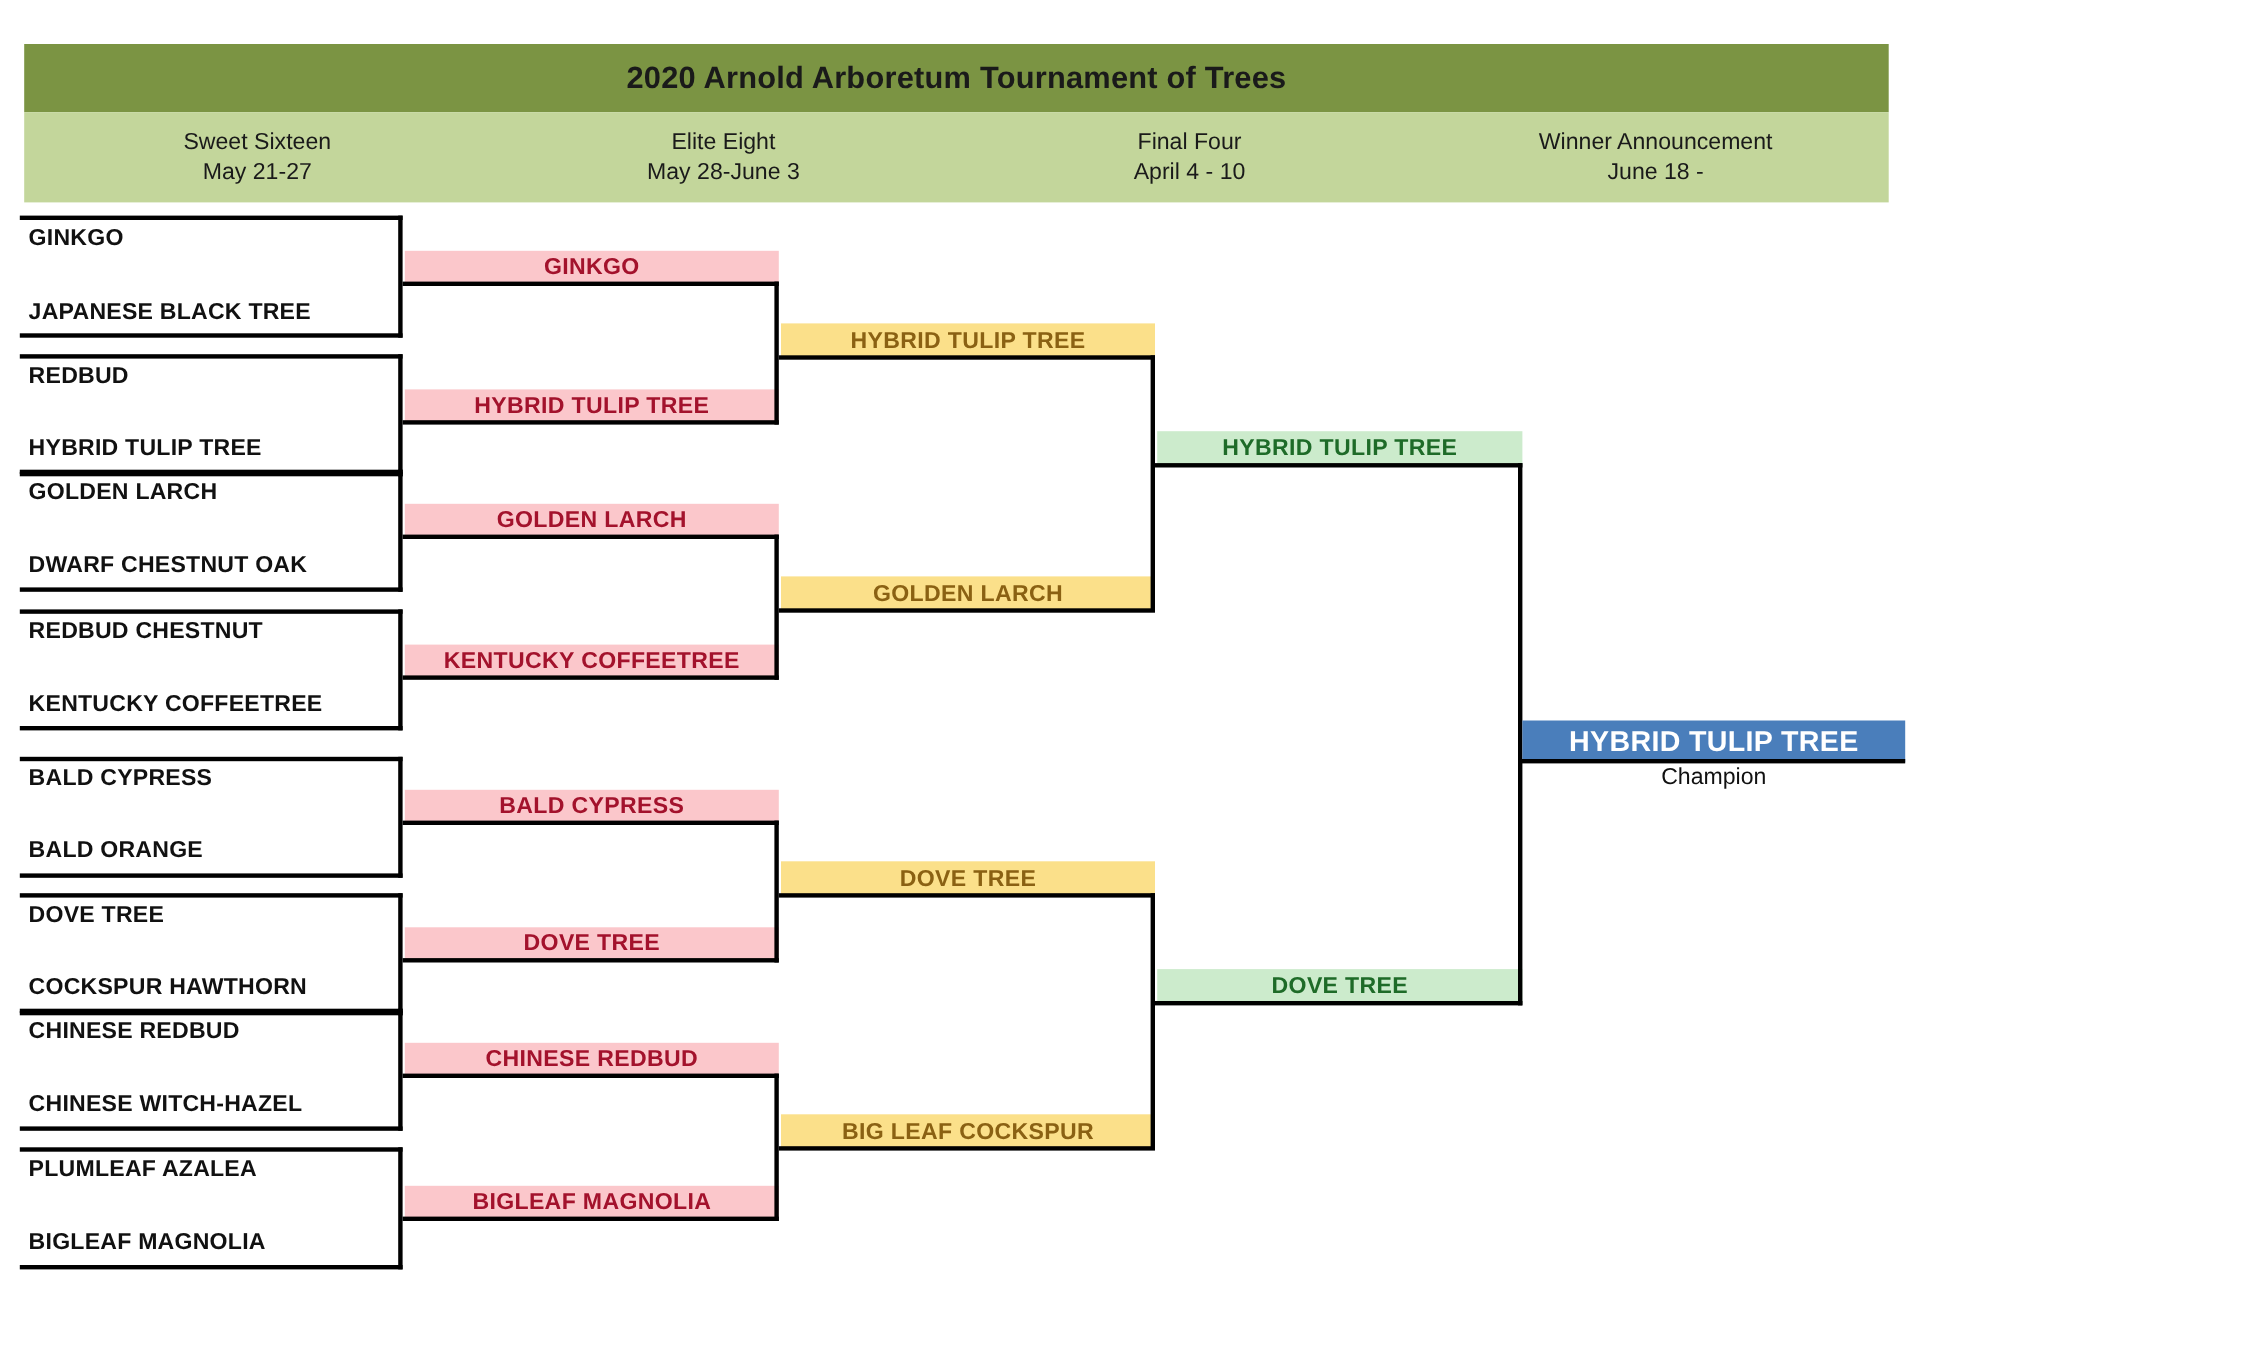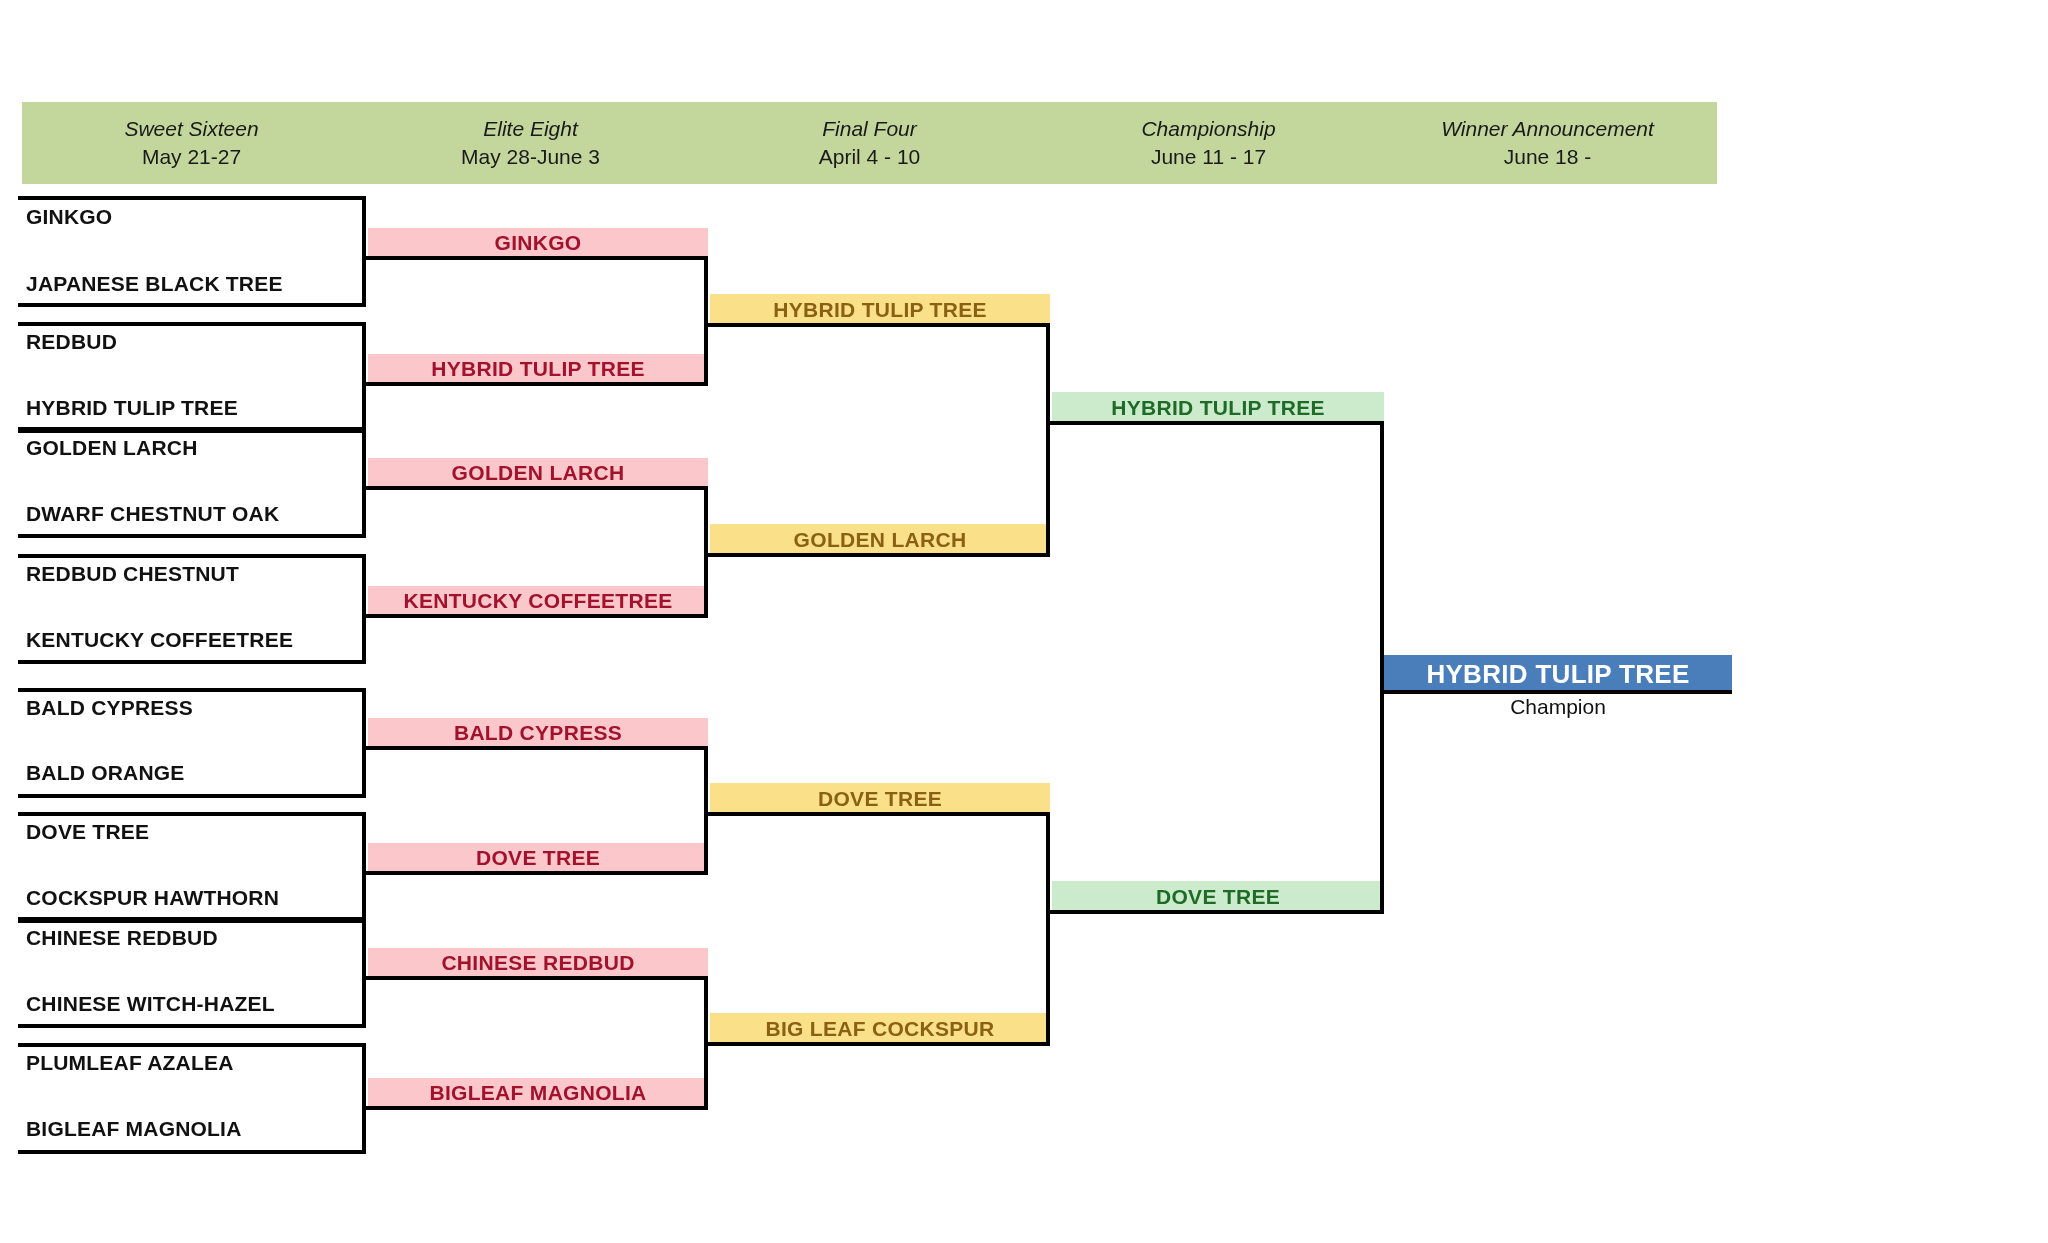--- a/index.html
+++ b/index.html
@@ -48,21 +48,21 @@
     display: flex;
     align-items: center;
   }
   .round-cell {
     flex: 1 1 0;
     text-align: center;
     font-size: 21px;
     color: #1a1a1a;
     line-height: 1.35;
   }
-  .round-cell .rc-name { display: block; font-style: italic; }
+  .round-cell .rc-name { display: block; }
   .round-cell .rc-dates { display: block; }
 
   
   .hline {
     position: absolute;
     background: #000000;
     height: 4px;
   }
   .vline {
     position: absolute;
@@ -119,37 +119,36 @@
     color: #111111;
     text-align: center;
     white-space: nowrap;
   }
 </style>
 </head>
 <body>
 
 <div id="page">
 
+  <div class="title-bar">
+    <span class="title-text">2020 Arnold Arboretum Tournament of Trees</span>
+  </div>
 
   <div class="round-bar">
     <div class="round-cell">
       <span class="rc-name">Sweet Sixteen</span>
       <span class="rc-dates">May 21-27</span>
     </div>
     <div class="round-cell">
       <span class="rc-name">Elite Eight</span>
       <span class="rc-dates">May 28-June 3</span>
     </div>
     <div class="round-cell">
       <span class="rc-name">Final Four</span>
       <span class="rc-dates">April 4 - 10</span>
-    </div>
-    <div class="round-cell">
-      <span class="rc-name">Championship</span>
-      <span class="rc-dates">June 11 - 17</span>
     </div>
     <div class="round-cell">
       <span class="rc-name">Winner Announcement</span>
       <span class="rc-dates">June 18 -</span>
     </div>
   </div>
 
   <div class="hline" style="left:18px;  top:196px; width:348px;"></div>
   <div class="hline" style="left:18px;  top:303px; width:348px;"></div>
   <div class="vline" style="left:362px; top:196px; height:111px;"></div>

